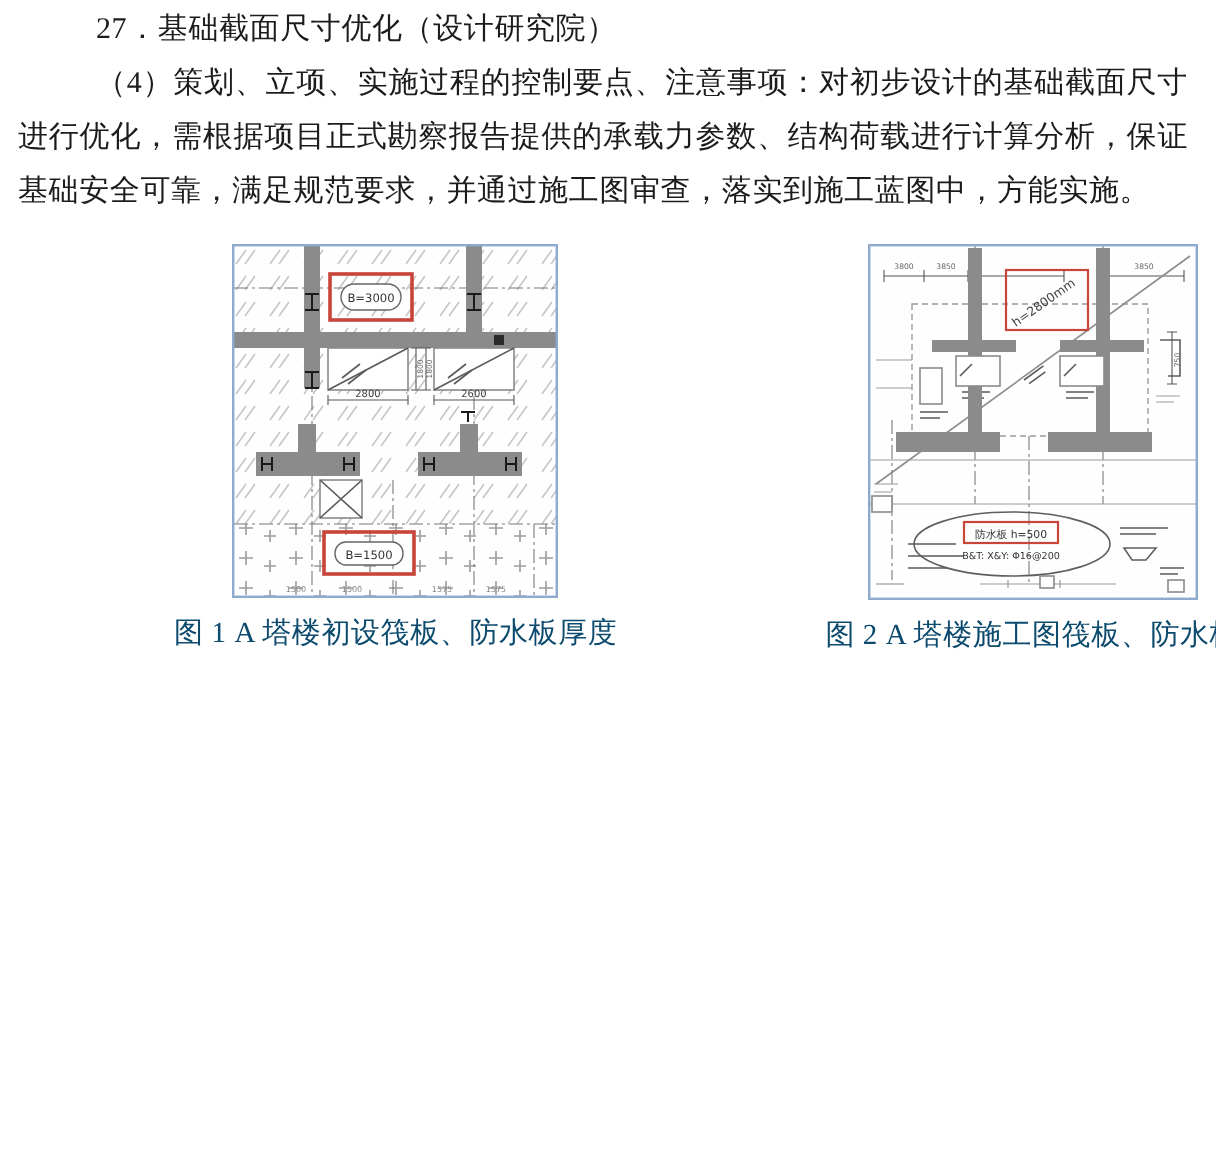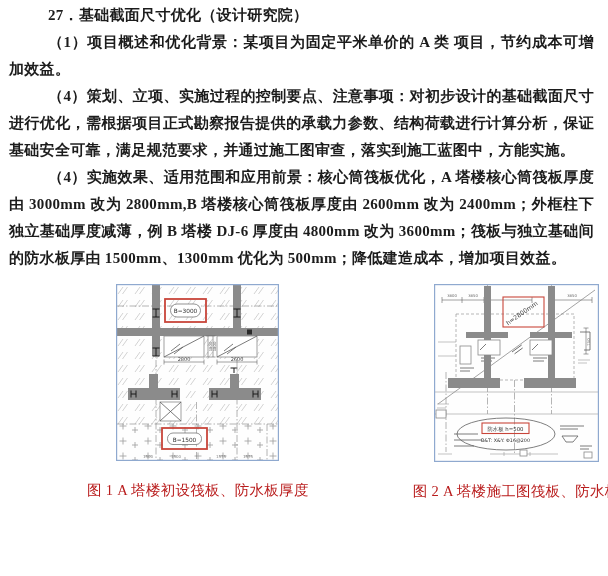--- a/index.html
+++ b/index.html
@@ -5,26 +5,26 @@
   :root { --c-red:#c8453a; --c-frame:#8fa9cf; --c-steel:#8b8b8b; }
   * { box-sizing:border-box; }
   html,body { margin:0; padding:0; }
   body {
     width:608px; height:576px; background:#ffffff; overflow:hidden;
     font-family:"Liberation Serif","DejaVu Serif",serif; color:#1c1c1c;
   }
   .doc { padding:2px 14px 0 9px; width:608px; }
   .doc p {
     margin:0; font-size:15px; line-height:27px;
-    text-align:justify; text-indent:39px; letter-spacing:0.3px;font-weight:bold;
+    text-align:justify; text-indent:39px; letter-spacing:0.3px;
   }
   .figures { display:flex; align-items:flex-start; margin-top:12px; padding-left:78px; gap:90px; }
   figure { margin:0; display:flex; flex-direction:column; align-items:center; }
   figcaption {
-    margin-top:20px; font-size:14.5px; white-space:nowrap; color:#b91c1c;
+    margin-top:8px; font-size:14.5px; white-space:nowrap; color:#0c4a6e;
     letter-spacing:0.3px;
   }
   .cap2 { transform:translateX(14px); }
   svg { display:block; }
   svg text { font-family:"DejaVu Sans","Liberation Sans",sans-serif; fill:#333; }
   .frame-bg { fill:#fefefe; stroke:none; }
   .frame-border { fill:none; stroke:var(--c-frame); stroke-width:1.2; }
   .steel { fill:var(--c-steel); }
   .open { fill:#ffffff; stroke:#8a8a8a; stroke-width:0.8; }
   .chain { stroke:#787878; stroke-width:0.55; stroke-dasharray:7 2 1.5 2; fill:none; }
@@ -44,23 +44,21 @@
   .slabtxt { font-size:6.2px; text-anchor:middle; fill:#444; }
   .wptxt { font-size:5.4px; text-anchor:middle; fill:#333; }
   .rebartxt { font-size:4.8px; text-anchor:middle; fill:#333; }
   .ticktxt { font-size:4px; text-anchor:middle; fill:#888; }
 </style>
 </head>
 <body>
 
 <div class="doc">
   <p>27．基础截面尺寸优化（设计研究院）</p>
-  <p>（1）项目概述和优化背景：某项目为固定平米单价的 A 类 项目，节约成本可增加效益。</p>
   <p>（4）策划、立项、实施过程的控制要点、注意事项：对初步设计的基础截面尺寸进行优化，需根据项目正式勘察报告提供的承载力参数、结构荷载进行计算分析，保证基础安全可靠，满足规范要求，并通过施工图审查，落实到施工蓝图中，方能实施。</p>
-  <p>（4）实施效果、适用范围和应用前景：核心筒筏板优化，A 塔楼核心筒筏板厚度由 3000mm 改为 2800mm,B 塔楼核心筒筏板厚度由 2600mm 改为 2400mm；外框柱下独立基础厚度减薄，例 B 塔楼 DJ-6 厚度由 4800mm 改为 3600mm；筏板与独立基础间的防水板厚由 1500mm、1300mm 优化为 500mm；降低建造成本，增加项目效益。</p>
 
   <div class="figures">
 
     <figure>
       <svg width="163" height="177" viewBox="0 0 163 177" aria-hidden="true">
         <defs>
           <pattern id="hatch1" width="17" height="13" patternUnits="userSpaceOnUse">
             <path d="M2 10 L7 3 M6.5 10 L11.5 3" stroke="#c6c6c6" stroke-width="0.8" fill="none"></path>
           </pattern>
           <pattern id="plus1" width="25" height="15" patternUnits="userSpaceOnUse">

